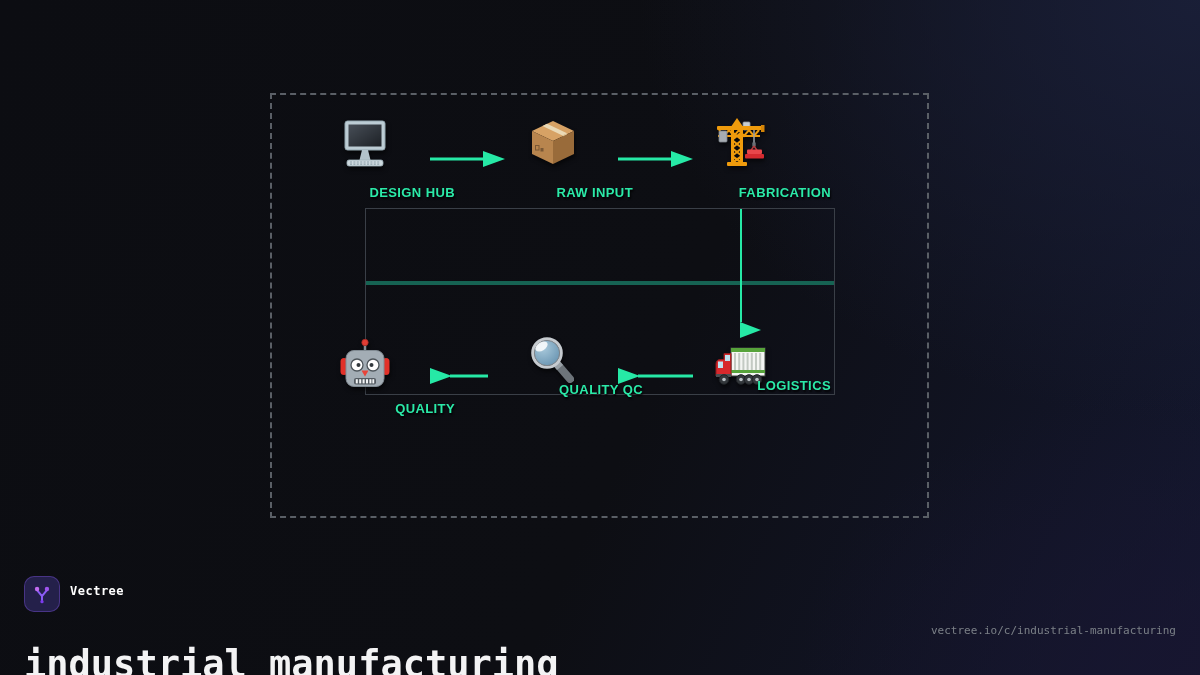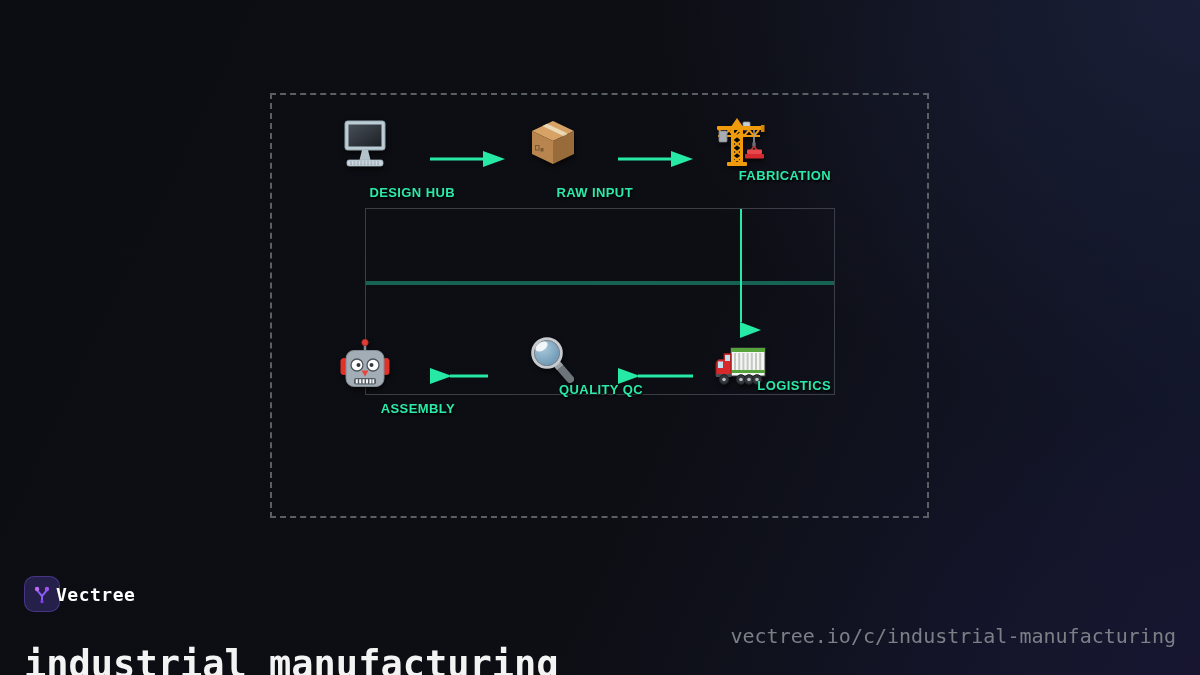--- a/index.html
+++ b/index.html
@@ -38,33 +38,33 @@
     white-space:nowrap;
   }
   
   .logo-badge{
     left:24px;top:576px;width:36px;height:36px;border-radius:10px;
     background:#24204a;
     box-shadow:inset 0 0 0 1px rgba(139,92,246,.35);
     display:flex;align-items:center;justify-content:center;
   }
   .brand-name{
-    left:56px;top:584px;
+    left:70px;top:584px;
     color:#ffffff;font-family:"DejaVu Sans Mono", monospace;
-    font-size:18px;font-weight:bold;letter-spacing:.5px;
+    font-size:12px;font-weight:bold;letter-spacing:.5px;
   }
   .banner-title{
     left:24px;top:610px;
     color:#f3f3f4;font-family:"DejaVu Sans Mono", monospace;
     font-size:37px;font-weight:bold;white-space:nowrap;margin-top:33px;
   }
   .banner-url{
     right:24px;top:624px;
     color:#7b8087;font-family:"DejaVu Sans Mono", monospace;
-    font-size:20px;white-space:nowrap;
+    font-size:11px;white-space:nowrap;
   }
 </style>
 </head>
 <body>
 
 <div class="abs outer-dash"></div>
 <div class="abs flow-frame"></div>
 <div class="abs lane-divider"></div>
 <div class="abs vline"></div>
 
@@ -133,21 +133,21 @@
     <rect x="26" y="14" width="3" height="33" fill="#ef9b0c"></rect>
     <path d="M18,16 L28,24 M28,16 L18,24 M18,24 L28,32 M28,24 L18,32 M18,32 L28,40 M28,32 L18,40 M18,40 L28,47 M28,40 L18,47" stroke="#ef9b0c" stroke-width="2.2"></path>
     <rect x="13" y="46" width="20" height="4" rx="1" fill="#ef9b0c"></rect>
     <line x1="40" y1="14" x2="40" y2="28" stroke="#9aa1a7" stroke-width="1.5"></line>
     <rect x="38.3" y="26.5" width="3.4" height="4" fill="#6a6f75"></rect>
     <path d="M40,30 L34.5,38 M40,30 L45.5,38" stroke="#b23a3e" stroke-width="1.5"></path>
     <rect x="33" y="33.5" width="15" height="4.5" rx="1" fill="#e8474b"></rect>
     <rect x="31" y="38" width="19" height="4.5" rx="1" fill="#d52b30"></rect>
   </svg>
 </div>
-<div class="abs node-label" style="left:651px;top:168px">FABRICATION</div>
+<div class="abs node-label" style="left:651px;top:185px">FABRICATION</div>
 
 <div class="abs node-icon" style="left:338px;top:337px">
   <svg width="54" height="54" viewBox="0 0 54 54">
     <line x1="27" y1="5" x2="27" y2="14" stroke="#858d94" stroke-width="2.5"></line>
     <circle cx="27" cy="5.5" r="3.2" fill="#e23d34" stroke="#a32a24" stroke-width="0.8"></circle>
     <rect x="2.5" y="21" width="7" height="17" rx="3.5" fill="#e23129"></rect>
     <rect x="44.5" y="21" width="7" height="17" rx="3.5" fill="#e23129"></rect>
     <rect x="8" y="13.5" width="38" height="36" rx="8" fill="#a3adb5" stroke="#818b93" stroke-width="1"></rect>
     <circle cx="19" cy="28" r="6" fill="#ffffff" stroke="#4d545a" stroke-width="1.3"></circle>
     <circle cx="35" cy="28" r="6" fill="#ffffff" stroke="#4d545a" stroke-width="1.3"></circle>
@@ -158,21 +158,21 @@
     <g fill="#f2f4f5">
       <rect x="17.8" y="42.2" width="2" height="4.2"></rect>
         <rect x="21.2" y="42.2" width="2" height="4.2"></rect>
       <rect x="24.6" y="42.2" width="2" height="4.2"></rect>
         <rect x="28" y="42.2" width="2" height="4.2"></rect>
       <rect x="31.4" y="42.2" width="2" height="4.2"></rect>
         <rect x="34.4" y="42.2" width="1.8" height="4.2"></rect>
     </g>
   </svg>
 </div>
-<div class="abs node-label" style="left:275px;top:401px">ASSEMBLY</div>
+<div class="abs node-label" style="left:275px;top:401px">QUALITY</div>
 
 <div class="abs node-icon" style="left:526px;top:334px">
   <svg width="54" height="54" viewBox="0 0 54 54">
     <defs>
       <radialGradient id="lens" cx="0.35" cy="0.3" r="0.9">
         <stop offset="0" stop-color="#a9c9db"></stop>
           <stop offset="1" stop-color="#5f8cab"></stop>
       </radialGradient>
     </defs>
     <line x1="32" y1="31" x2="44" y2="45" stroke="#6d747a" stroke-width="8" stroke-linecap="round"></line>

